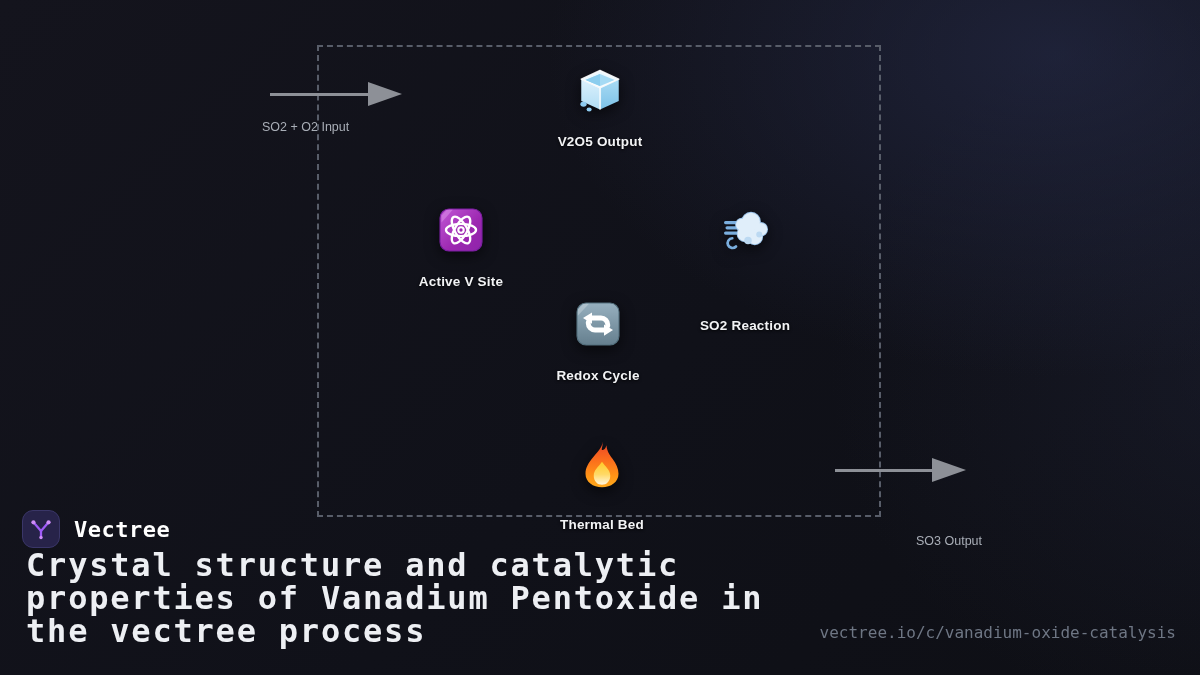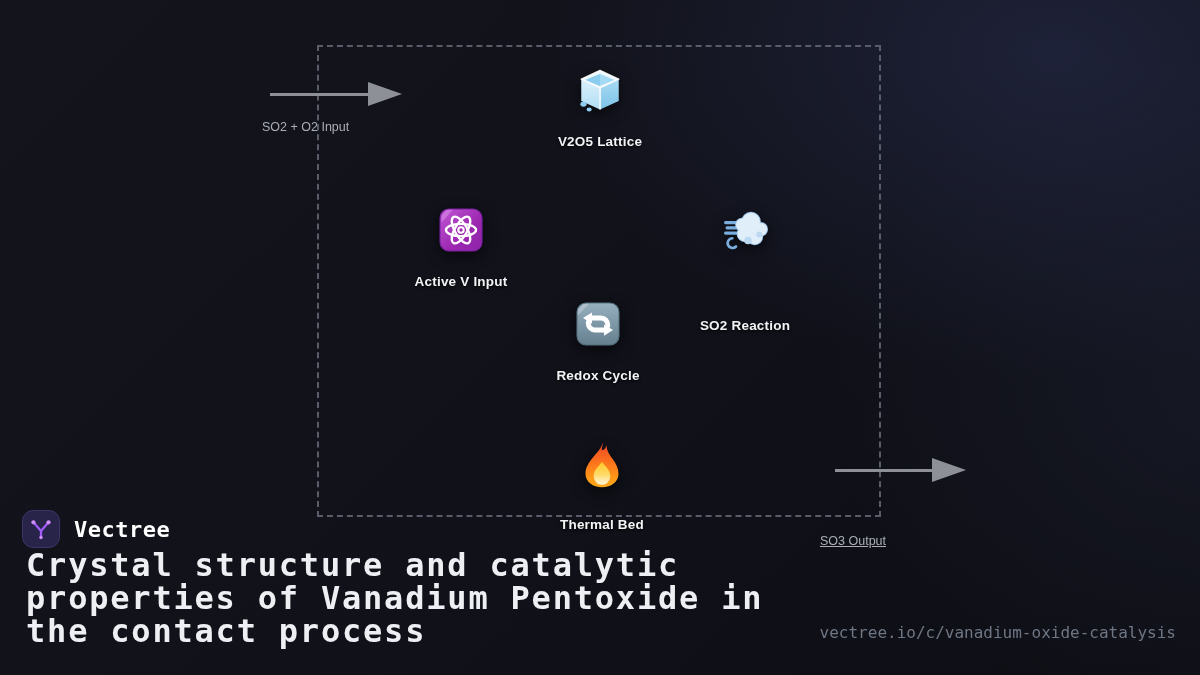--- a/index.html
+++ b/index.html
@@ -51,21 +51,21 @@
 <div class="stage">
 
   <div class="boundary"></div>
 
   <div class="flow-label" style="left:262px;top:74px;">SO2 + O2 Input</div>
   <div class="arrow-line" style="left:270px;top:93px;width:98px;"></div>
   <div class="arrow-head" style="left:368px;top:82px;"></div>
 
   <div class="arrow-line" style="left:835px;top:469px;width:97px;"></div>
   <div class="arrow-head" style="left:932px;top:458px;"></div>
-  <div class="flow-label" style="left:820px;top:488px;text-decoration:underline;">SO3 Output</div>
+  <div class="flow-label" style="left:916px;top:488px;">SO3 Output</div>
 
   <div class="node" style="left:515px;top:66px;">
     <svg class="emoji" viewBox="0 0 64 64">
       <defs>
         <linearGradient id="iceL" x1="0" y1="0" x2="0" y2="1">
           <stop offset="0" stop-color="#dcf0fc"></stop>
             <stop offset="1" stop-color="#b1def5"></stop>
         </linearGradient>
         <linearGradient id="iceR" x1="0" y1="0" x2="0" y2="1">
           <stop offset="0" stop-color="#a9dbf4"></stop>
@@ -75,21 +75,21 @@
       <polygon points="7,17.5 32,29 32,58 7,46.5" fill="url(#iceL)"></polygon>
       <polygon points="57,17.5 32,29 32,58 57,46.5" fill="url(#iceR)"></polygon>
       <polygon points="32,6 57,17.5 32,29 7,17.5" fill="#ecf8fe"></polygon>
       <polygon points="32,10.5 51.5,18.5 32,26.5 12.5,18.5" fill="#a5daf4"></polygon>
       <polygon points="32,10.5 12.5,18.5 32,26.5" fill="#8bcdee"></polygon>
       <polygon points="32,6 57,17.5 32,29 7,17.5" fill="none" stroke="#ffffff" stroke-width="2" stroke-linejoin="round" opacity="0.9"></polygon>
       <rect x="31" y="29" width="2.4" height="29" fill="#ffffff" opacity="0.8"></rect>
       <ellipse cx="10" cy="51" rx="4.2" ry="3.2" fill="#8ecbf0"></ellipse>
       <ellipse cx="17.5" cy="58" rx="3.4" ry="2.6" fill="#8ecbf0"></ellipse>
     </svg>
-    <div class="nlabel">V2O5 Lattice</div>
+    <div class="nlabel">V2O5 Output</div>
   </div>
 
   <div class="node" style="left:376px;top:206px;">
     <svg class="emoji" viewBox="0 0 64 64">
       <defs>
         <linearGradient id="atg" x1="0" y1="0" x2="1" y2="1">
           <stop offset="0" stop-color="#c158d6"></stop>
             <stop offset="0.6" stop-color="#9c27b0"></stop>
             <stop offset="1" stop-color="#8e24aa"></stop>
         </linearGradient>
@@ -97,21 +97,21 @@
       <rect x="4" y="4" width="56" height="56" rx="12" fill="url(#atg)" stroke="#7b1fa2" stroke-width="1.5"></rect>
       <polygon points="13,5 21,5 6,22 6,13" fill="#d07ae0" opacity="0.8"></polygon>
       <g fill="none" stroke="#ffffff" stroke-width="3.2">
         <ellipse cx="32" cy="32" rx="20" ry="8.2"></ellipse>
         <ellipse cx="32" cy="32" rx="20" ry="8.2" transform="rotate(60 32 32)"></ellipse>
         <ellipse cx="32" cy="32" rx="20" ry="8.2" transform="rotate(-60 32 32)"></ellipse>
       </g>
       <circle cx="32" cy="32" r="5" fill="#ffffff"></circle>
       <circle cx="32" cy="32" r="2.2" fill="#9c27b0"></circle>
     </svg>
-    <div class="nlabel">Active V Input</div>
+    <div class="nlabel">Active V Site</div>
   </div>
 
   <div class="node" style="left:660px;top:206px;gap:44px;">
     <svg class="emoji" viewBox="0 0 64 64">
       <g fill="#7aaede">
         <rect x="4" y="20" width="21" height="4.2" rx="2.1"></rect>
         <rect x="6" y="27" width="23" height="4.2" rx="2.1"></rect>
         <rect x="4" y="34" width="19" height="4.2" rx="2.1"></rect>
       </g>
       <path d="M15,43 a6.5,6.5 0 1 0 5,11" fill="none" stroke="#7aaede" stroke-width="3.6" stroke-linecap="round"></path>
@@ -188,17 +188,17 @@
             <path d="M19,21 L19,28"></path>
         </g>
         <circle cx="11" cy="12" r="2.2" fill="#cf8df9"></circle>
         <circle cx="27" cy="12" r="2.2" fill="#cf8df9"></circle>
         <circle cx="19" cy="28" r="1.8" fill="#cf8df9"></circle>
       </svg>
     </div>
     <div class="brand-name">Vectree</div>
   </div>
 
-  <div class="title">Crystal structure and catalytic properties of Vanadium Pentoxide in the contact process</div>
+  <div class="title">Crystal structure and catalytic properties of Vanadium Pentoxide in the vectree process</div>
 
   <div class="url">vectree.io/c/vanadium-oxide-catalysis</div>
 
 </div>
 
 </body></html>

